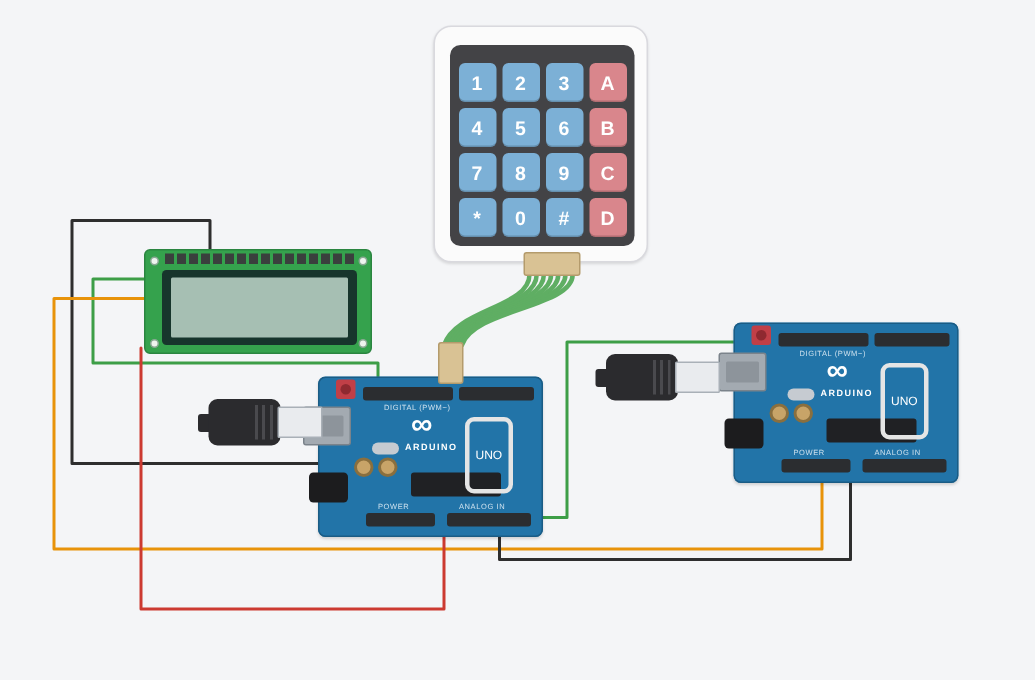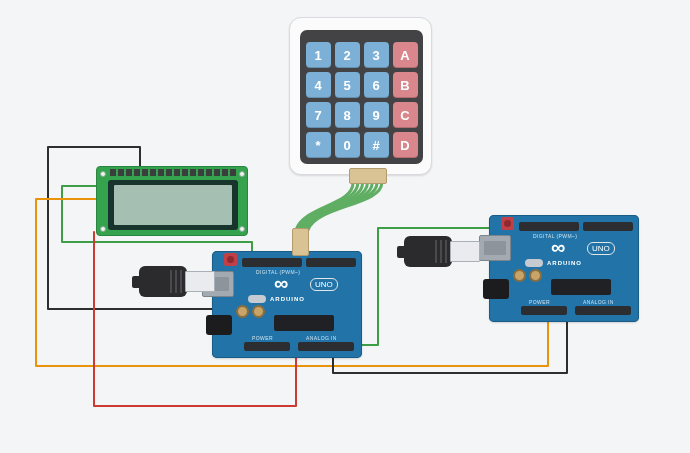--- a/index.html
+++ b/index.html
@@ -102,21 +102,21 @@
   .pwr-jack { left: -6px; top: 64px; width: 26px; height: 20px; background: #1c1c1e; border-radius: 3px; }
   .ic-chip { left: 62px; top: 64px; width: 60px; height: 16px; background: #202124; border-radius: 2px; }
   .reset-btn { left: 12px; top: 2px; width: 13px; height: 13px; background: #c13f47; border-radius: 2px; }
   .reset-cap { position: absolute; left: 3px; top: 3px; width: 7px; height: 7px; border-radius: 50%; background: #8f2930; }
   .crystal { left: 36px; top: 44px; width: 18px; height: 8px; background: #c6cbd1; border-radius: 4px; }
   .cap { width: 13px; height: 13px; border-radius: 50%; background: #c8a468; border: 2px solid #8a6f3e; }
   .cap1 { left: 24px; top: 54px; }
   .cap2 { left: 40px; top: 54px; }
   .logo-inf { left: 62px; top: 22px; font-size: 20px; line-height: 1; color: #fff; font-weight: bold; }
   .brand { left: 58px; top: 45px; font-size: 6px; letter-spacing: 1px; color: #fff; font-weight: bold; }
-  .uno-badge { left: 98px; top: 27px; font-size: 8px; color: #fff; border: 1px solid #e5e5e5; border-radius: 6px; padding: 1px 4px; }
+  .uno-badge { left: 98px; top: 27px; font-size: 8px; color: #fff; border: 3px solid #e5e5e5; border-radius: 6px; padding: 18px 4px; }
   .lbl { font-size: 5px; color: #cde1ee; letter-spacing: .4px; }
   .lbl-digital { left: 44px; top: 17.5px; }
   .lbl-power { left: 40px; top: 84px; }
   .lbl-analog { left: 94px; top: 84px; }
 
   
   .usbcable { width: 83px; height: 31px; }
   .usbcable > div { position: absolute; }
   .cable-stub { left: 0; top: 10px; width: 10px; height: 12px; background: var(--usb-black, #2b2b2e); border-radius: 2px; }
   .plug-body {

